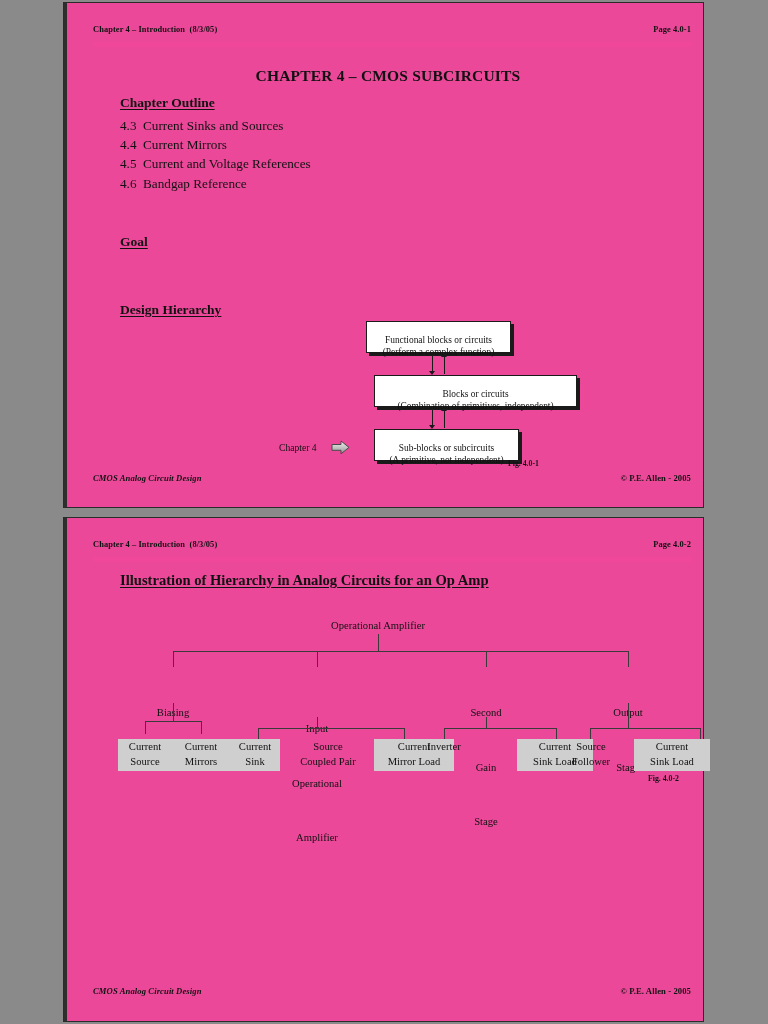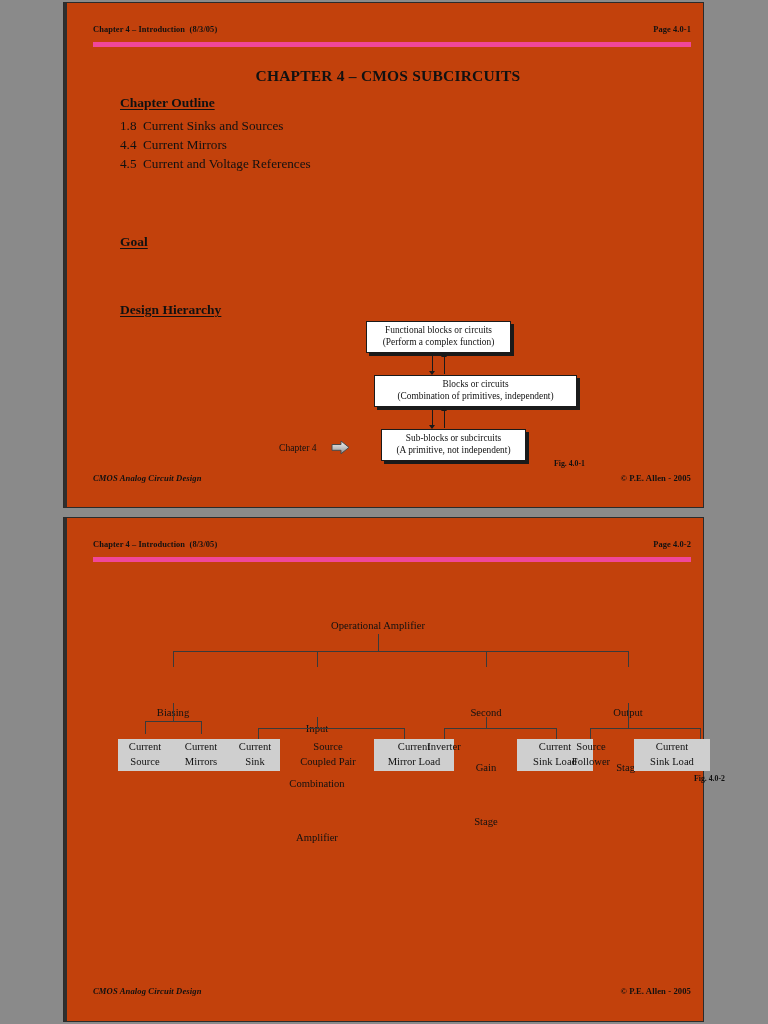--- a/index.html
+++ b/index.html
@@ -9,21 +9,21 @@
   body {
     width: 768px; height: 1024px;
     position: relative;
     overflow: hidden;
     font-family: "Liberation Serif", "DejaVu Serif", serif;
     color: #111;
   }
 
   .page {
     position: absolute;
-    background: #c2410c;
+    background: #ec4899;
     border: 1px solid #2b2b2b;
     box-sizing: border-box;
   }
   
   .page::before {
     content: "";
     position: absolute;
     left: 0; top: 0; bottom: 0;
     width: 3px;
     background: #2e2e2e;
@@ -110,21 +110,21 @@
   
   .hbox {
     position: absolute;
     box-sizing: border-box;
     background: #fff;
     border: 1.2px solid #1a1a1a;
     box-shadow: 3px 3px 0 0 #1a1a1a;
     text-align: center;
     font-size: 9.4px;
     line-height: 12.3px;
-    padding-top: 2px;
+    padding-top: 12px;
   }
   .hbox span { display: block; white-space: pre; }
 
   .vline {
     position: absolute;
     width: 1.2px;
     background: #1a1a1a;
   }
   .arrow-dn, .arrow-up {
     position: absolute;
@@ -142,21 +142,20 @@
   }
   .blockarrow {
     position: absolute;
     width: 19px; height: 15px;
   }
   .fig-cap {
     position: absolute;
     font-size: 7.8px;
     font-weight: 700;
     white-space: pre;
-    margin-left: 46px;
   }
 
   
   .tree { position: absolute; left: 0; top: 0; right: 0; bottom: 0; }
   .t-root {
     position: absolute;
     font-size: 10.6px;
     white-space: pre;
     text-align: center;
   }
@@ -200,23 +199,24 @@
       <div class="hdr-left">Chapter 4 – Introduction  (8/3/05)</div>
       <div class="hdr-right">Page 4.0-1</div>
     </div>
     <div class="pink-bar" style="top:39px;"></div>
 
     <div class="slide-title" style="top:64px;">CHAPTER 4 – CMOS SUBCIRCUITS</div>
 
     <div class="sec-head" style="left:27px; top:92px;">Chapter Outline</div>
 
     <div class="outline-list" style="top:113px;">
-      <div>1.8  Current Sinks and Sources</div>
+      <div>4.3  Current Sinks and Sources</div>
       <div>4.4  Current Mirrors</div>
       <div>4.5  Current and Voltage References</div>
+      <div>4.6  Bandgap Reference</div>
     </div>
 
     <div class="sec-head" style="left:27px; top:231px;">Goal</div>
 
     <div class="sec-head" style="left:27px; top:299px;">Design Hierarchy</div>
 
     <div>
 
       <div class="hbox" style="left:273px; top:318px; width:145px; height:32px;">
         <span>Functional blocks or circuits</span>
@@ -231,21 +231,21 @@
       <div class="hbox" style="left:281px; top:372px; width:203px; height:32px;">
         <span>Blocks or circuits</span>
         <span>(Combination of primitives, independent)</span>
       </div>
 
       <div class="vline" style="left:339px; top:405px; height:19px;"></div>
       <div class="arrow-dn" style="left:336px; top:422px;"></div>
       <div class="vline" style="left:351px; top:406px; height:19px;"></div>
       <div class="arrow-up" style="left:348px; top:404px;"></div>
 
-      <div class="hbox" style="left:288px; top:426px; width:145px; height:32px;">
+      <div class="hbox" style="left:281px; top:426px; width:145px; height:32px;">
         <span>Sub-blocks or subcircuits</span>
         <span>(A primitive, not independent)</span>
       </div>
 
       <div class="ch4-label" style="left:186px; top:439px;">Chapter 4</div>
 
       <span class="blockarrow" style="left:238px; top:437px;">
         <svg width="19" height="15" viewBox="0 0 19 15">
           <defs>
             <linearGradient id="ga" x1="0" y1="0" x2="0" y2="1">
@@ -271,40 +271,41 @@
 
 <div class="page" id="page-2">
   <div class="sheet">
 
     <div class="hdr-row" style="top:22px;">
       <div class="hdr-left">Chapter 4 – Introduction  (8/3/05)</div>
       <div class="hdr-right">Page 4.0-2</div>
     </div>
     <div class="pink-bar" style="top:39px;"></div>
 
+    <div class="sec-head" style="left:27px; top:54px; font-size:14.6px;">Illustration of Hierarchy in Analog Circuits for an Op Amp</div>
 
     <div class="tree">
 
       <div class="t-root" style="left:215px; top:102px; width:140px;">Operational Amplifier</div>
 
       <div class="vline2" style="left:285px; top:116px; height:18px;"></div>
       <div class="hline" style="left:80px;  top:133px; width:456px;"></div>
 
       <div class="vline2" style="left:80px;  top:133px; height:16px;"></div>
       <div class="vline2" style="left:224px; top:133px; height:16px;"></div>
       <div class="vline2" style="left:393px; top:133px; height:16px;"></div>
       <div class="vline2" style="left:535px; top:133px; height:16px;"></div>
 
       <div class="t-node" style="left:40px; top:148px; width:80px;">
         <span>Biasing</span>
         <span>Circuits</span>
       </div>
       <div class="t-node" style="left:174px; top:164px; width:100px;">
         <span>Input</span>
-        <span>Combination</span>
+        <span>Operational</span>
         <span>Amplifier</span>
       </div>
       <div class="t-node" style="left:353px; top:148px; width:80px;">
         <span>Second</span>
         <span>Gain</span>
         <span>Stage</span>
       </div>
       <div class="t-node" style="left:495px; top:148px; width:80px;">
         <span>Output</span>
         <span>Stage</span>

